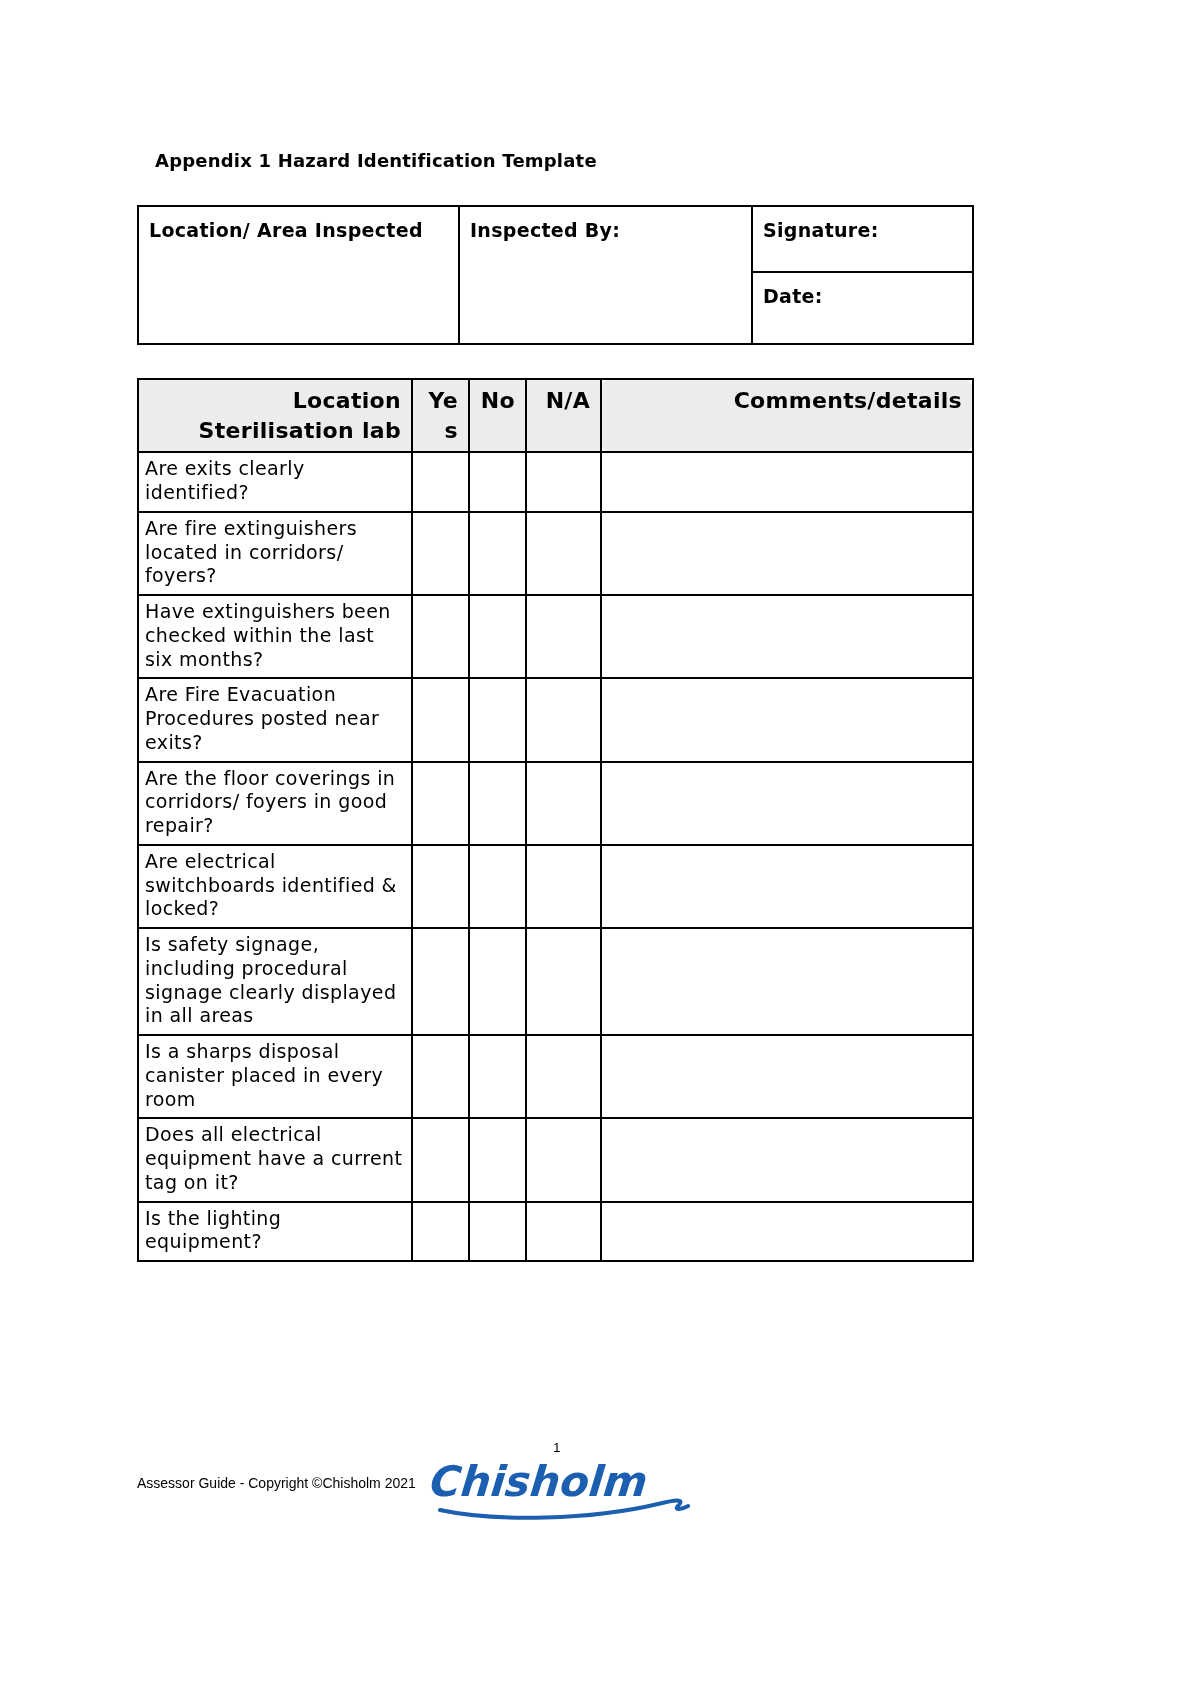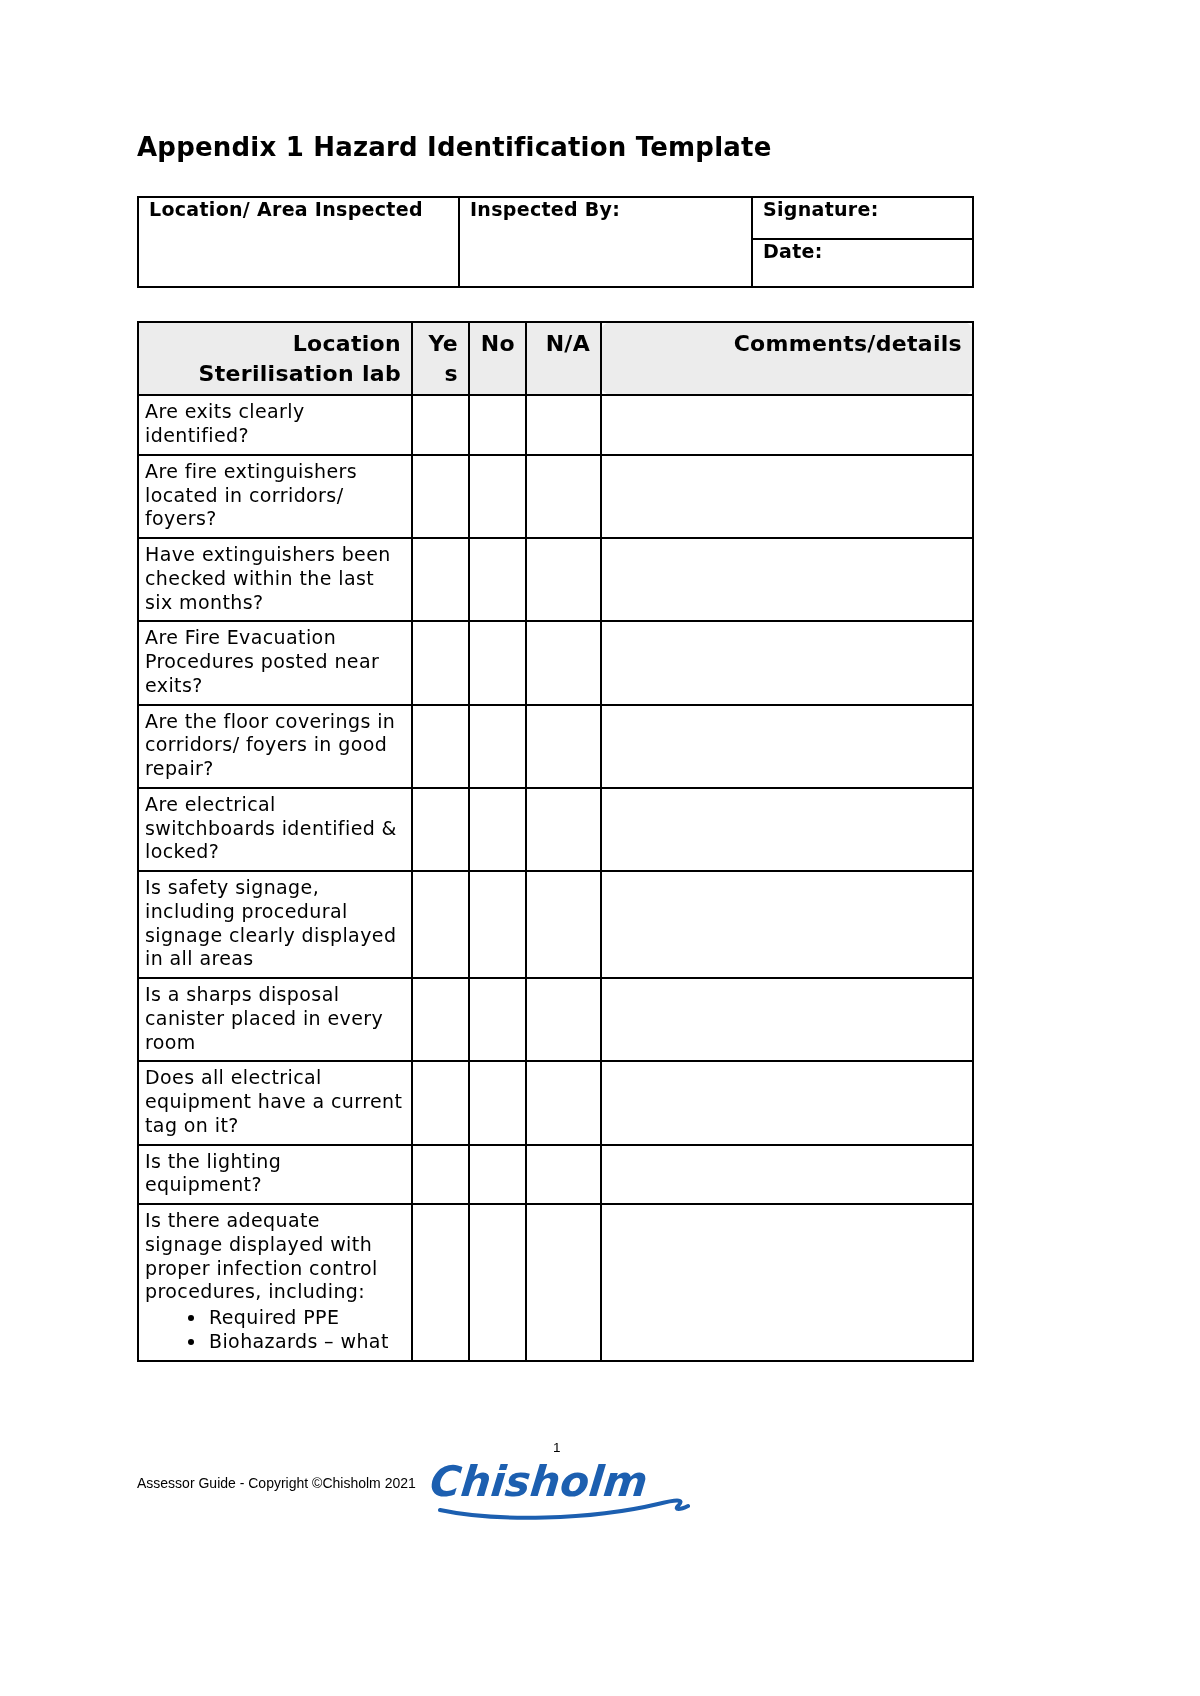--- a/index.html
+++ b/index.html
@@ -8,37 +8,37 @@
     height: 1696px;
     background: #ffffff;
     color: #000000;
     font-family: "DejaVu Sans", sans-serif;
     position: relative;
     overflow: hidden;
   }
   .content { padding: 132px 0 0 137px; }
 
   .doc-title {
-    font-size: 26px;
+    font-size: 18px;
     font-weight: bold;
     letter-spacing: 0.2px;
-    margin: 0;
+    margin: 18px;
   }
 
   table { border-collapse: collapse; table-layout: fixed; }
 
   
   .info-table { width: 835px; margin-top: 34px; }
   .info-table td {
     border: 2px solid #000;
     vertical-align: top;
     font-weight: bold;
     font-size: 19px;
     letter-spacing: 0.3px;
-    padding: 0 10px;
+    padding: 12px 10px;
   }
   .cell-signature { height: 40px; }
   .cell-date { height: 46px; }
 
   
   .check-table { width: 835px; margin-top: 33px; }
   .check-table th, .check-table td {
     border: 2px solid #000;
     vertical-align: top;
   }
@@ -197,33 +197,20 @@
         <td class="box"></td>
         <td class="box"></td>
       </tr>
       <tr>
         <td class="q">Is the lighting equipment?</td>
         <td class="box"></td>
         <td class="box"></td>
         <td class="box"></td>
         <td class="box"></td>
       </tr>
-      <tr>
-        <td class="q">
-          <div>Is there adequate signage displayed with proper infection control procedures, including:</div>
-          <ul class="bullets">
-            <li>Required PPE</li>
-            <li>Biohazards – what</li>
-          </ul>
-        </td>
-        <td class="box"></td>
-        <td class="box"></td>
-        <td class="box"></td>
-        <td class="box"></td>
-      </tr>
     </tbody>
   </table>
 
 </div>
 
 <div class="footer-left">Assessor Guide - Copyright ©Chisholm 2021</div>
 <div class="footer-page">1</div>
 
 <div class="logo">
   <svg width="270" height="80" viewBox="0 0 270 80">

